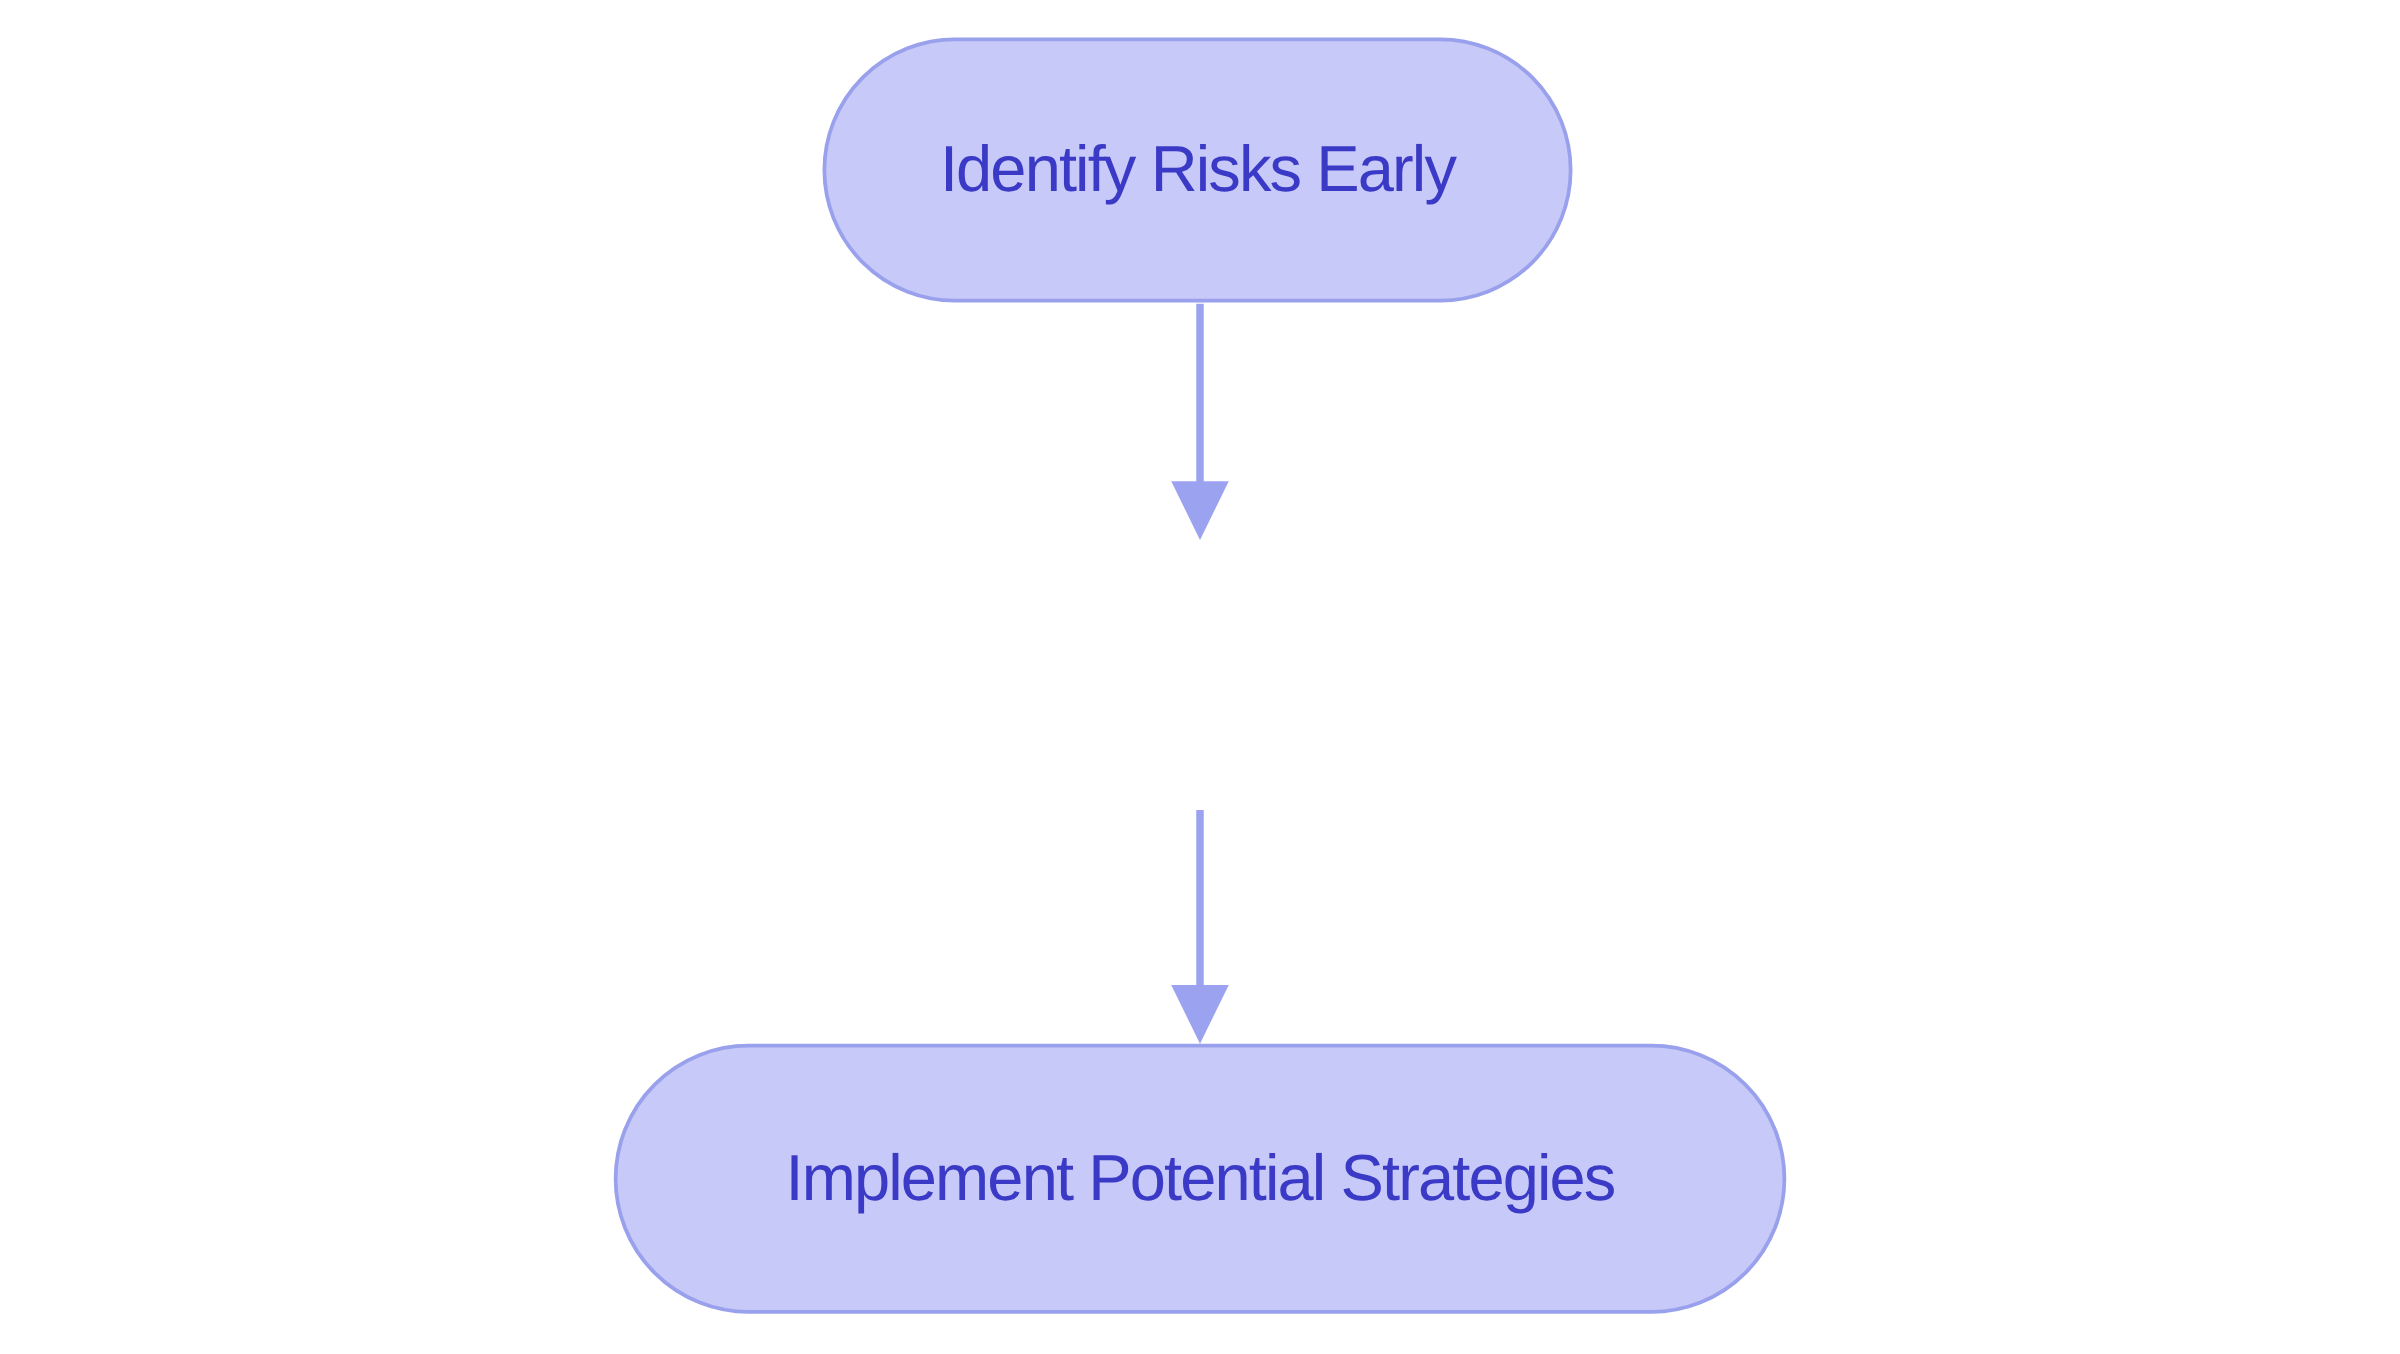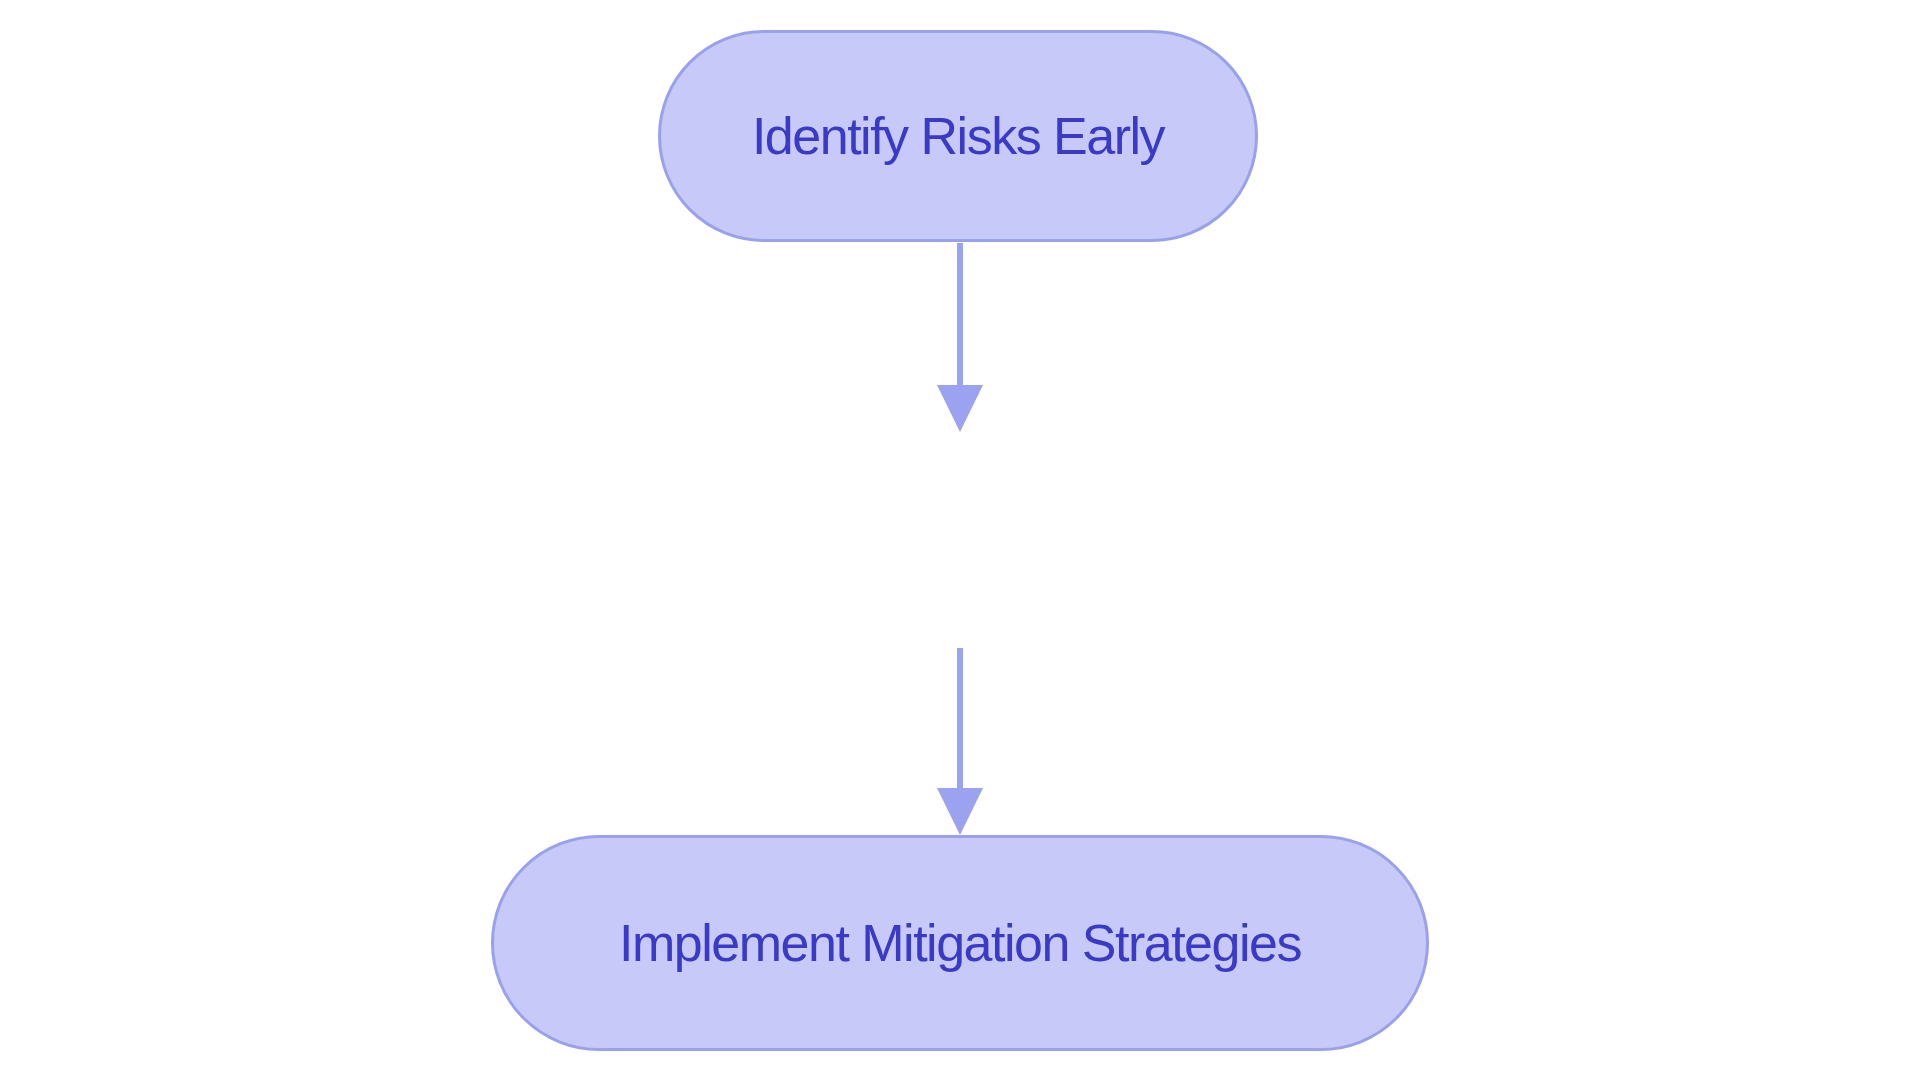--- a/index.html
+++ b/index.html
@@ -72,16 +72,16 @@
     <div class="edge-head"></div>
   </div>
 
 
   <div class="edge edge-2">
     <div class="edge-stem"></div>
     <div class="edge-head"></div>
   </div>
 
   <div class="node node-3">
-    <span class="node-label">Implement Mitigation Strategies</span>
+    <span class="node-label">Implement Potential Strategies</span>
   </div>
 
 </div>
 
 </body></html>

